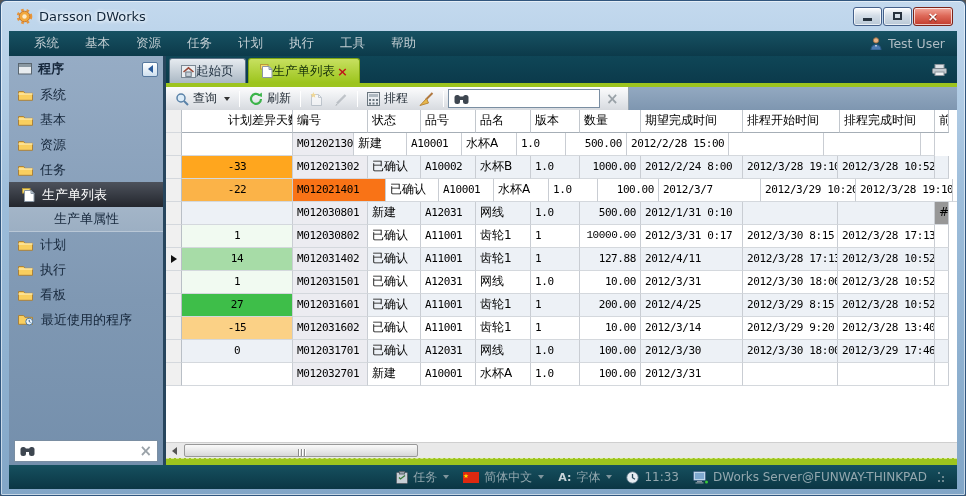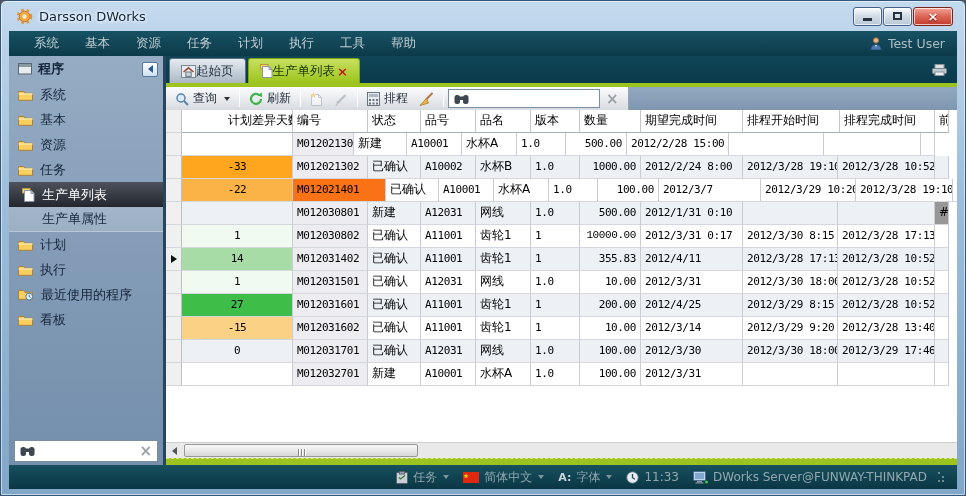--- a/index.html
+++ b/index.html
@@ -36,21 +36,21 @@
     background:linear-gradient(#96acc5,#7democ);
     background:linear-gradient(#96acc5,#7f98b3 60%,#7democ);
     background:linear-gradient(#96acc5,#7f98b3 60%,#748fac);
     border-right:3px solid #27455d;display:flex;flex-direction:column;font-size:13px;color:#16273b;}
   .sb-header{height:26px;display:flex;align-items:center;gap:6px;padding:0 5px 0 9px;font-weight:bold;}
   .collapse-btn{margin-left:auto;width:16px;height:15px;background:linear-gradient(#fff,#cfe0ef);
     border:1px solid #56789e;border-radius:2px;display:flex;align-items:center;justify-content:center;}
   .tri-left{width:0;height:0;border-top:4px solid transparent;border-bottom:4px solid transparent;border-right:5px solid #2a5a9a;}
   .sb-item{height:25px;display:flex;align-items:center;gap:7px;padding-left:9px;cursor:default;white-space:nowrap;}
   .sb-item.selected{background:linear-gradient(#4d525c,#23262d);color:#fff;padding-left:13px;}
-  .sb-item.child{background:linear-gradient(#a3b5c8,#9cafc3);padding-left:33px;border-bottom:1px solid #b9c7d6;}
+  .sb-item.child{background:linear-gradient(#a3b5c8,#9cafc3);padding-left:45px;border-bottom:1px solid #b9c7d6;}
   .sb-spacer{flex:1;}
   .searchbox{background:#fff;border:1px solid #7a8ea2;display:flex;align-items:center;gap:4px;height:22px;padding:0 5px;}
   .sb-search{margin:0 5px 3px 5px;}
   .searchbox input{border:none;outline:none;flex:1;min-width:0;font-size:12px;font-family:inherit;background:transparent;}
   .clear-x{color:#9aa2a8;font-weight:bold;font-size:15px;line-height:12px;cursor:default;}
   
   .main{flex:1;display:flex;flex-direction:column;min-width:0;}
   .tabstrip{height:27px;background:linear-gradient(#0f4657,#0b3a4b);display:flex;align-items:flex-end;padding-left:3px;}
   .tab{height:25px;display:flex;align-items:center;padding:0 11px;border-radius:3px 3px 0 0;
     font-size:12.5px;margin-right:2px;cursor:default;}
@@ -228,36 +228,36 @@
             <span class="icon">
               <svg width="15" height="12">
                 <path d="M0.5 2.5 h5.2 l1.2 1.8 h7.6 v7 H0.5 Z" fill="#f9cf5f" stroke="#a9813c"></path>
                 <path d="M0.5 5 h14" stroke="#fde7a3" stroke-width="1.6"></path>
               </svg>
             </span>
             <span>执行</span>
           </div>
           <div class="sb-item">
             <span class="icon">
+              <svg width="15" height="12">
+                <path d="M0.5 2.5 h5.2 l1.2 1.8 h7.6 v7 H0.5 Z" fill="#f9cf5f" stroke="#a9813c"></path>
+                <path d="M0.5 5 h14" stroke="#fde7a3" stroke-width="1.6"></path>
+              </svg>
+            </span>
+            <span>看板</span>
+          </div>
+          <div class="sb-item">
+            <span class="icon">
               <svg width="16" height="13">
                 <path d="M0.5 2.5 h5.2 l1.2 1.8 h7.6 v7 H0.5 Z" fill="#f9cf5f" stroke="#a9813c"></path>
                 <circle cx="11.2" cy="8.6" r="3.4" fill="#eaf2f8" stroke="#4a7aa8"></circle>
                 <path d="M11.2 6.8 v1.8 l1.3 0.8" stroke="#2a5a8a" fill="none"></path>
               </svg>
             </span>
             <span>最近使用的程序</span>
-          </div>
-          <div class="sb-item">
-            <span class="icon">
-              <svg width="15" height="12">
-                <path d="M0.5 2.5 h5.2 l1.2 1.8 h7.6 v7 H0.5 Z" fill="#f9cf5f" stroke="#a9813c"></path>
-                <path d="M0.5 5 h14" stroke="#fde7a3" stroke-width="1.6"></path>
-              </svg>
-            </span>
-            <span>看板</span>
           </div>
         </div>
       <div class="sb-spacer"></div>
       <div class="searchbox sb-search">
         <span class="icon">
             <svg width="15" height="12">
               <rect x="0.5" y="2" width="5.5" height="9" rx="2.5" fill="#3e4650"></rect>
               <rect x="9" y="2" width="5.5" height="9" rx="2.5" fill="#3e4650"></rect>
               <rect x="5.5" y="3.5" width="4" height="3.5" fill="#3e4650"></rect>
             </svg>
@@ -473,21 +473,21 @@
             <div class="grow">
               <div class="gsel">
                 <i class="row-arrow"></i>
               </div>
               <div class="gcell al-c mono" style="width: 111px; background: rgb(167, 220, 167);">14</div>
               <div class="gcell  mono" style="width: 75px; background: rgb(236, 236, 241);">M012031402</div>
               <div class="gcell " style="width: 53px; background: rgb(237, 241, 246);">已确认</div>
               <div class="gcell  mono" style="width: 55px; background: rgb(237, 241, 246);">A11001</div>
               <div class="gcell " style="width: 55px; background: rgb(237, 241, 246);">齿轮1</div>
               <div class="gcell  mono" style="width: 49px; background: rgb(237, 241, 246);">1</div>
-              <div class="gcell al-r mono" style="width: 61px; background: rgb(237, 241, 246);">355.83</div>
+              <div class="gcell al-r mono" style="width: 61px; background: rgb(237, 241, 246);">127.88</div>
               <div class="gcell  mono" style="width: 102px; background: rgb(237, 241, 246);">2012/4/11</div>
               <div class="gcell  mono" style="width: 95px; background: rgb(237, 241, 246);">2012/3/28 17:13</div>
               <div class="gcell  mono" style="width: 97px; background: rgb(237, 241, 246);">2012/3/28 10:52</div>
               <div class="gcell " style="width: 14px; background: rgb(237, 241, 246);"></div>
             </div>
             <div class="grow">
               <div class="gsel"></div>
               <div class="gcell al-c mono" style="width: 111px; background: rgb(241, 250, 241);">1</div>
               <div class="gcell  mono" style="width: 75px; background: rgb(236, 236, 241);">M012031501</div>
               <div class="gcell " style="width: 53px; background: rgb(255, 255, 255);">已确认</div>

